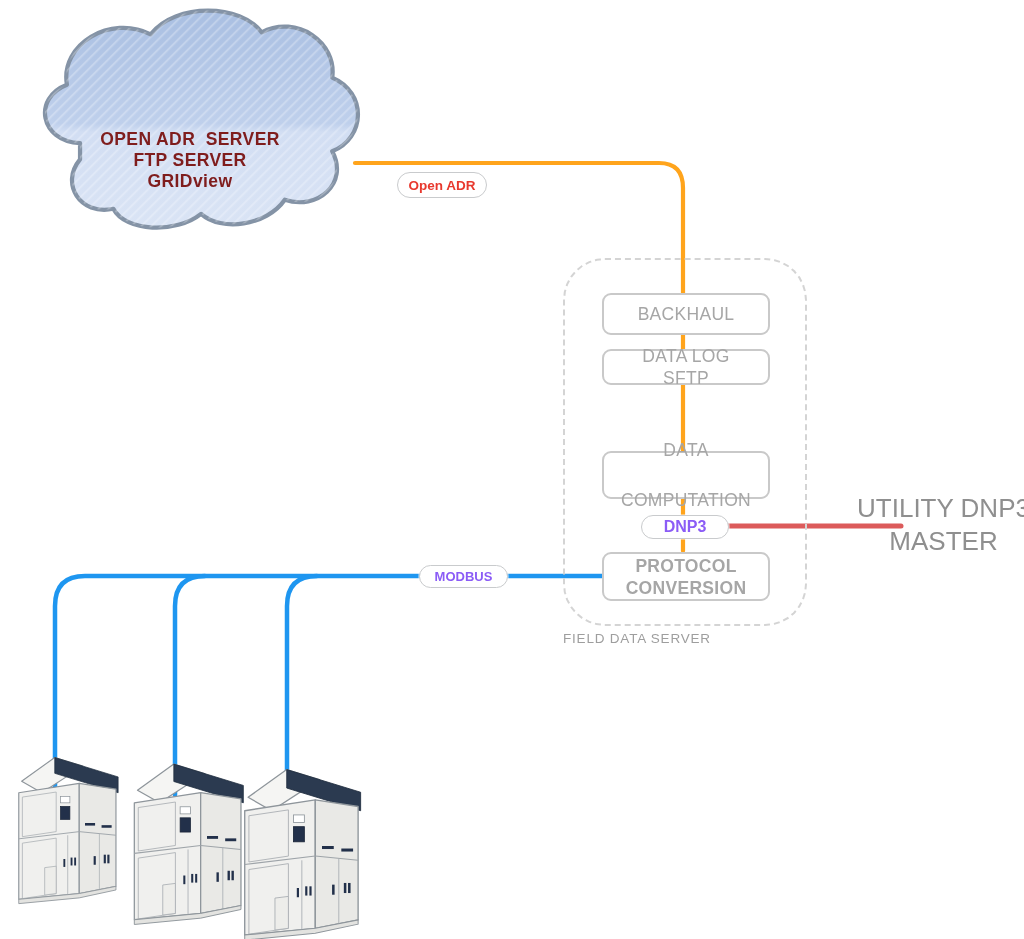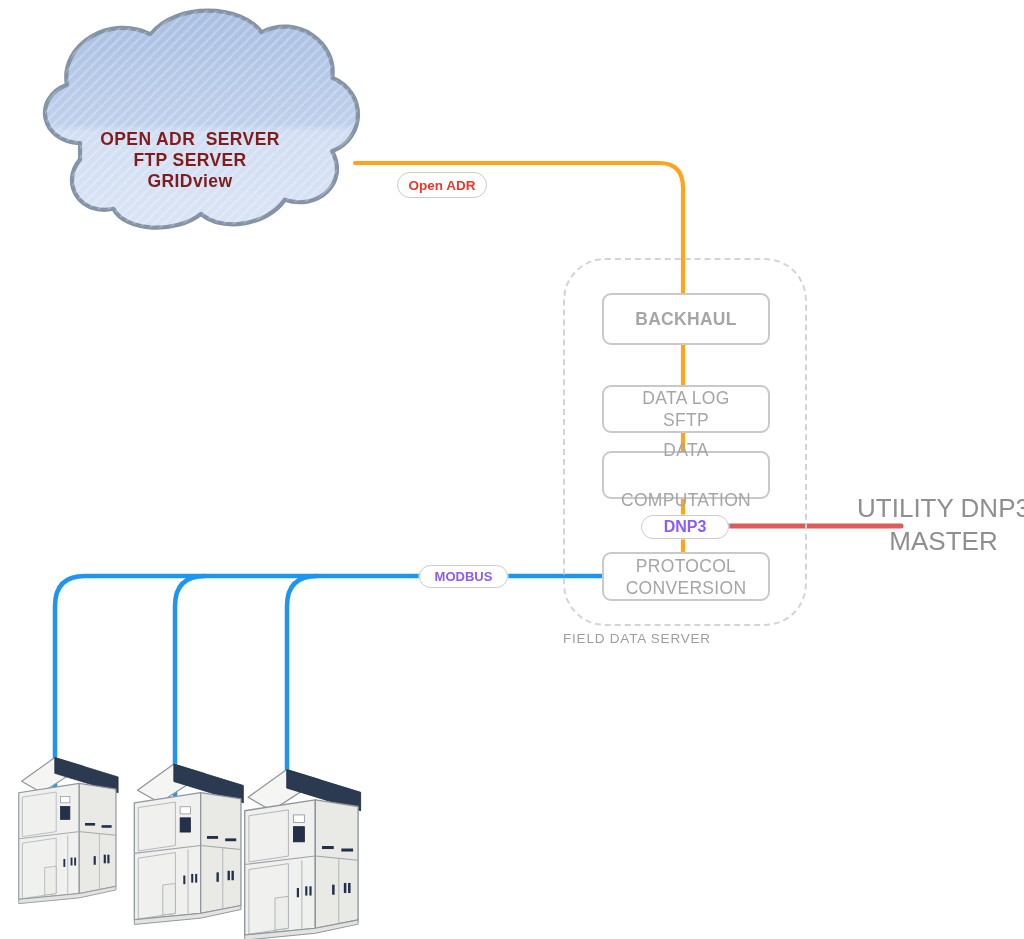--- a/index.html
+++ b/index.html
@@ -25,24 +25,24 @@
   #pill-dnp3{left:641px;top:515px;width:86px;height:22px;color:#8b5cf6;font-size:16px;z-index:5;}
   #pill-modbus{left:419px;top:565px;width:87px;height:21px;color:#8b5cf6;font-size:13px;}
 
   
   .fds-box{position:absolute;left:563px;top:258px;width:240px;height:364px;
            border:2px dashed #d4d4d4;border-radius:42px;z-index:2;background:transparent;}
   .module{position:absolute;left:602px;width:168px;background:#fff;border:2.2px solid #C9C9C9;
           border-radius:9px;display:flex;flex-direction:column;align-items:center;justify-content:center;
           z-index:3;color:#A6A6A6;font-size:17.5px;line-height:22px;letter-spacing:.3px;text-align:center;
           box-sizing:border-box;}
-  #module-backhaul{top:293px;height:52px;font-weight:bold;}
-  #module-data-log{top:385px;height:48px;}
+  #module-backhaul{top:293px;height:42px;}
+  #module-data-log{top:349px;height:36px;}
   #module-data-computation{top:451px;height:48px;gap:28px;}
-  #module-protocol-conversion{top:552px;height:49px;}
+  #module-protocol-conversion{top:552px;height:49px;font-weight:bold;}
   .fds-caption{position:absolute;left:563px;top:631px;width:240px;text-align:left;
                color:#9E9E9E;font-size:13.5px;letter-spacing:.8px;z-index:2;}
 
   
   .utility{position:absolute;left:856px;top:492px;width:175px;text-align:center;z-index:2;
            color:#8F8F8F;font-size:26px;line-height:33px;white-space:nowrap;}
   .utility span{display:block;}
 
   
   #cabinets-svg{position:absolute;left:0px;top:748px;width:380px;height:191px;z-index:3;overflow:visible;}

